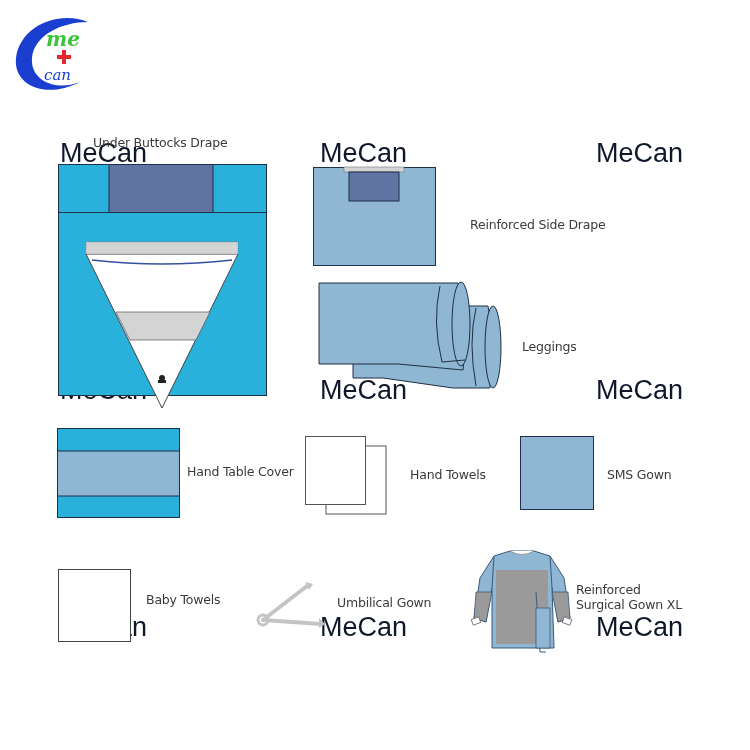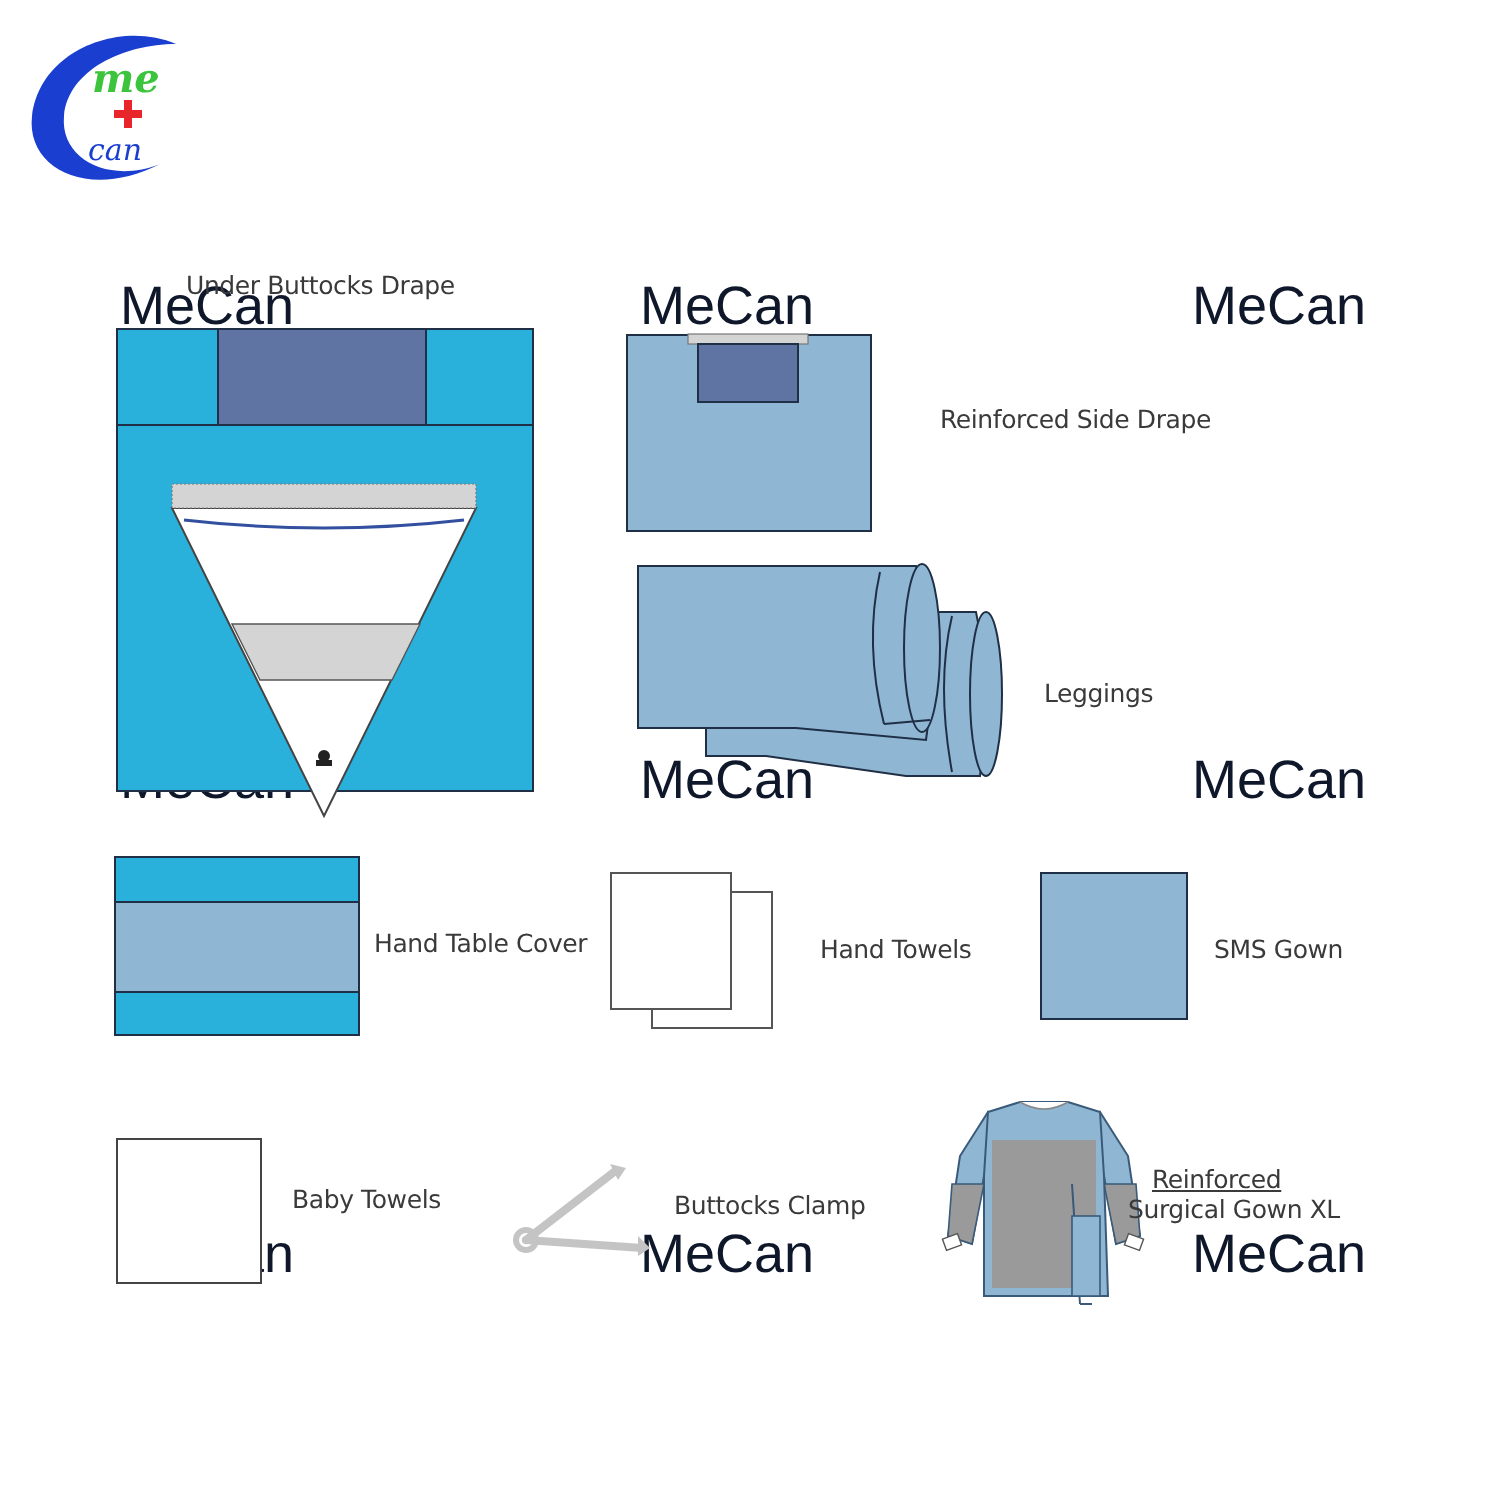--- a/index.html
+++ b/index.html
@@ -49,21 +49,21 @@
   </svg>
 </div>
 
 <div class="abs" style="left:313px;top:167px;width:124px;height:100px;">
   <svg width="124" height="100" style="left:0;top:0;">
     <rect x="0.5" y="0.5" width="122" height="98" fill="#8fb6d2" stroke="#1f2f45" stroke-width="1"></rect>
     <rect x="31" y="0" width="60" height="5" fill="#d4d4d4" stroke="#777" stroke-width="0.6"></rect>
     <rect x="36" y="5" width="50" height="29" fill="#5f74a3" stroke="#1f2f45" stroke-width="1"></rect>
   </svg>
 </div>
-<div class="label" style="left:470px;top:202px;">Reinforced Side Drape</div>
+<div class="label" style="left:470px;top:217px;">Reinforced Side Drape</div>
 
 <div class="abs" style="left:318px;top:282px;width:200px;height:110px;">
   <svg width="200" height="110" style="left:0;top:0;">
 
     <path d="M35 24 L170 24 Q178 60 172 106 L135 106 L65 96 L35 96 Z" fill="#8fb6d2" stroke="#1f2f45" stroke-width="1"></path>
     <ellipse cx="175" cy="65" rx="8" ry="41" fill="#8fb6d2" stroke="#1f2f45" stroke-width="1"></ellipse>
     <path d="M158 26 Q150 60 158 104" fill="none" stroke="#1f2f45" stroke-width="1"></path>
 
     <path d="M1 1 L140 1 Q152 40 145 88 L80 82 L1 82 Z" fill="#8fb6d2" stroke="#1f2f45" stroke-width="1"></path>
     <ellipse cx="143" cy="42" rx="9" ry="42" fill="#8fb6d2" stroke="#1f2f45" stroke-width="1"></ellipse>
@@ -105,35 +105,35 @@
 
 <div class="abs" style="left:255px;top:580px;width:75px;height:50px;">
   <svg width="76" height="50" style="left:0;top:0;">
     <line x1="8" y1="40" x2="52" y2="6" stroke="#c4c4c4" stroke-width="4" stroke-linecap="round"></line>
     <line x1="8" y1="40" x2="66" y2="44" stroke="#c4c4c4" stroke-width="4" stroke-linecap="round"></line>
     <circle cx="8" cy="40" r="5" fill="none" stroke="#c4c4c4" stroke-width="3"></circle>
     <path d="M50 2 L58 4 L54 10 Z" fill="#c4c4c4"></path>
     <path d="M64 38 L70 44 L64 48 Z" fill="#c4c4c4"></path>
   </svg>
 </div>
-<div class="label" style="left:337px;top:595px;">Buttocks Clamp</div>
+<div class="label" style="left:337px;top:595px;">Umbilical Gown</div>
 
 <div class="abs" style="left:472px;top:548px;width:100px;height:106px;">
   <svg width="100" height="106" style="left:0;top:0;">
 
     <path d="M22 8 L8 30 L2 70 L14 74 L20 40 L30 20 Z" fill="#8fb6d2" stroke="#3a5a7a" stroke-width="1"></path>
     <path d="M78 8 L92 30 L98 70 L86 74 L80 40 L70 20 Z" fill="#8fb6d2" stroke="#3a5a7a" stroke-width="1"></path>
     <path d="M4 44 L20 44 L14 74 L2 70 Z" fill="#9a9a9a" stroke="#3a5a7a" stroke-width="0.8"></path>
     <path d="M96 44 L80 44 L86 74 L98 70 Z" fill="#9a9a9a" stroke="#3a5a7a" stroke-width="0.8"></path>
     <rect x="0" y="70" width="8" height="6" fill="#fff" stroke="#555" stroke-width="0.7" transform="rotate(-20 4 73)"></rect>
     <rect x="91" y="70" width="8" height="6" fill="#fff" stroke="#555" stroke-width="0.7" transform="rotate(20 95 73)"></rect>
 
     <path d="M22 8 L38 3 L62 3 L78 8 L80 40 L82 100 L20 100 L20 40 Z" fill="#8fb6d2" stroke="#3a5a7a" stroke-width="1"></path>
     <rect x="24" y="22" width="52" height="74" fill="#9a9a9a"></rect>
     <path d="M38 3 Q50 10 62 3" fill="#fff" stroke="#888" stroke-width="0.8"></path>
 
     <line x1="64" y1="44" x2="68" y2="104" stroke="#3a5a7a" stroke-width="1"></line>
     <line x1="68" y1="104" x2="74" y2="104" stroke="#3a5a7a" stroke-width="1"></line>
     <rect x="64" y="60" width="14" height="40" fill="#8fb6d2" stroke="#3a5a7a" stroke-width="0.8"></rect>
   </svg>
 </div>
-<div class="label" style="left:576px;top:582px;text-decoration:underline;">Reinforced</div>
-<div class="label" style="left:564px;top:597px;">Surgical Gown XL</div>
+<div class="label" style="left:576px;top:582px;">Reinforced</div>
+<div class="label" style="left:576px;top:597px;">Surgical Gown XL</div>
 
 </body></html>

